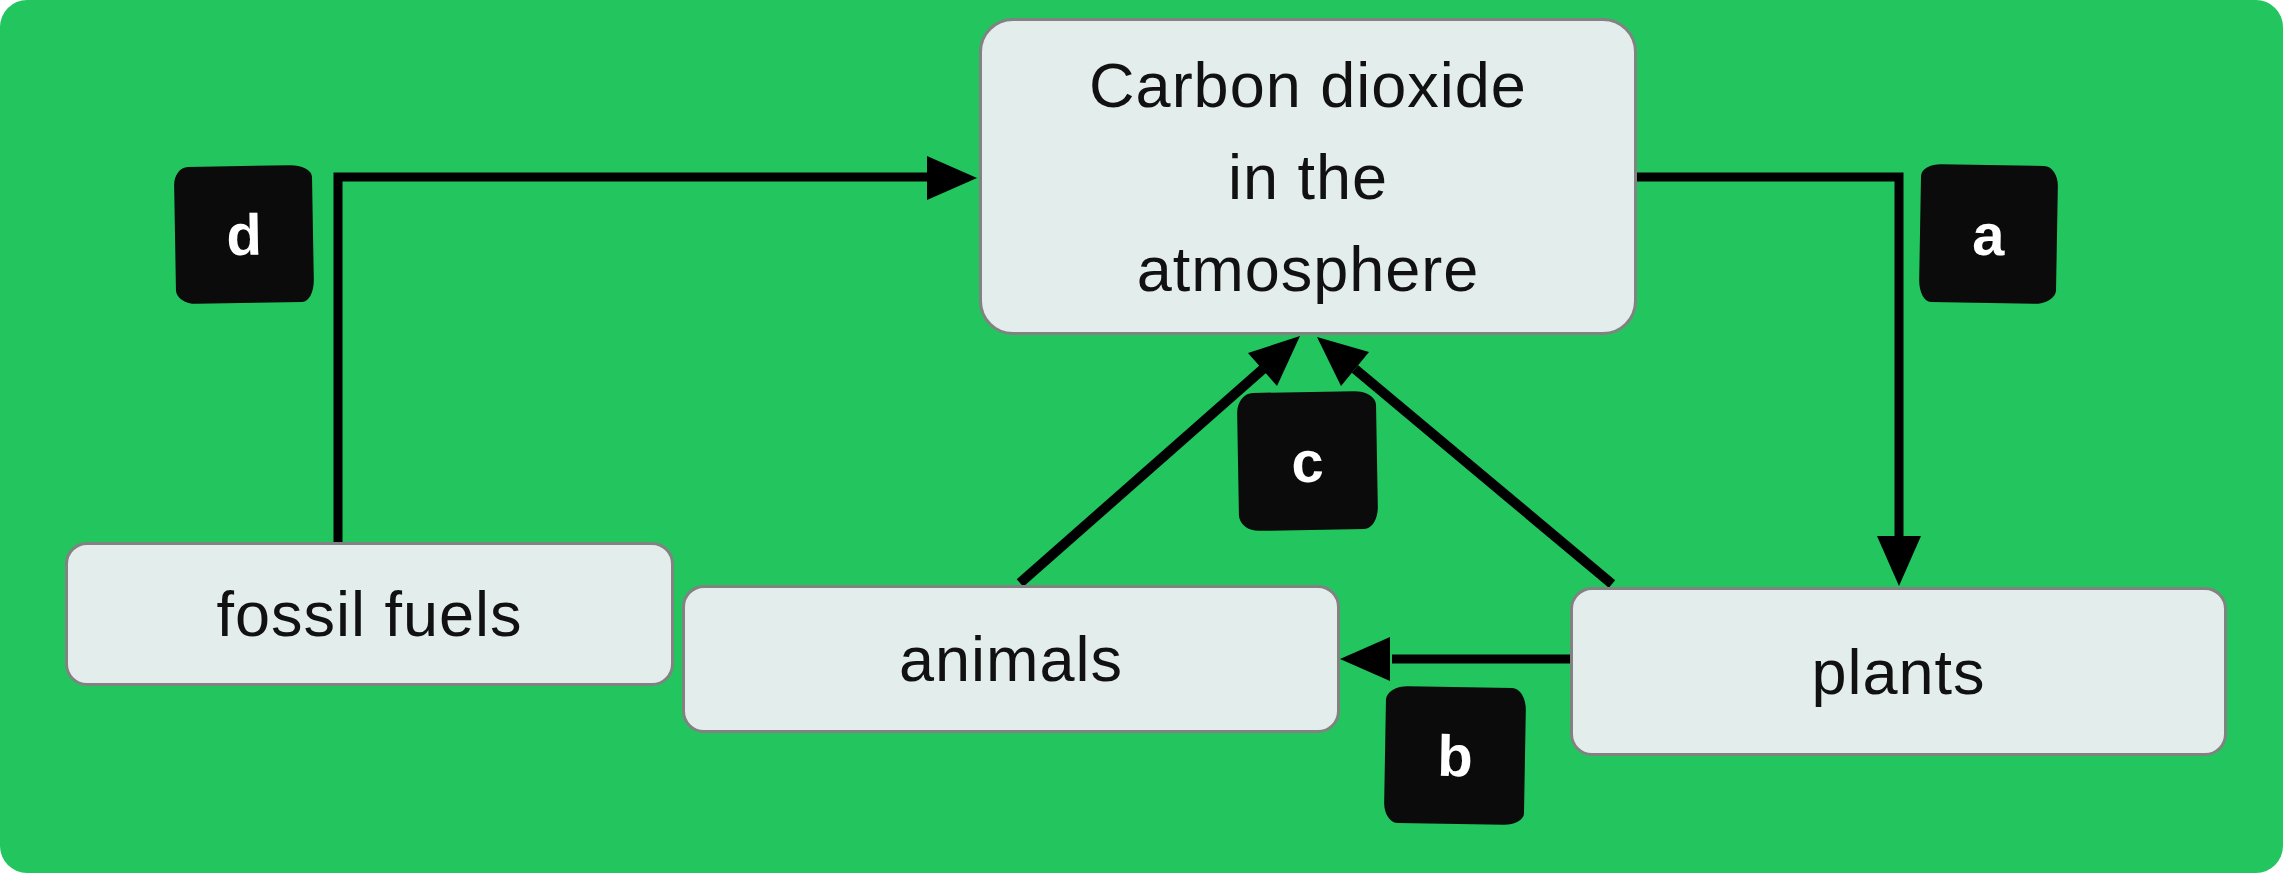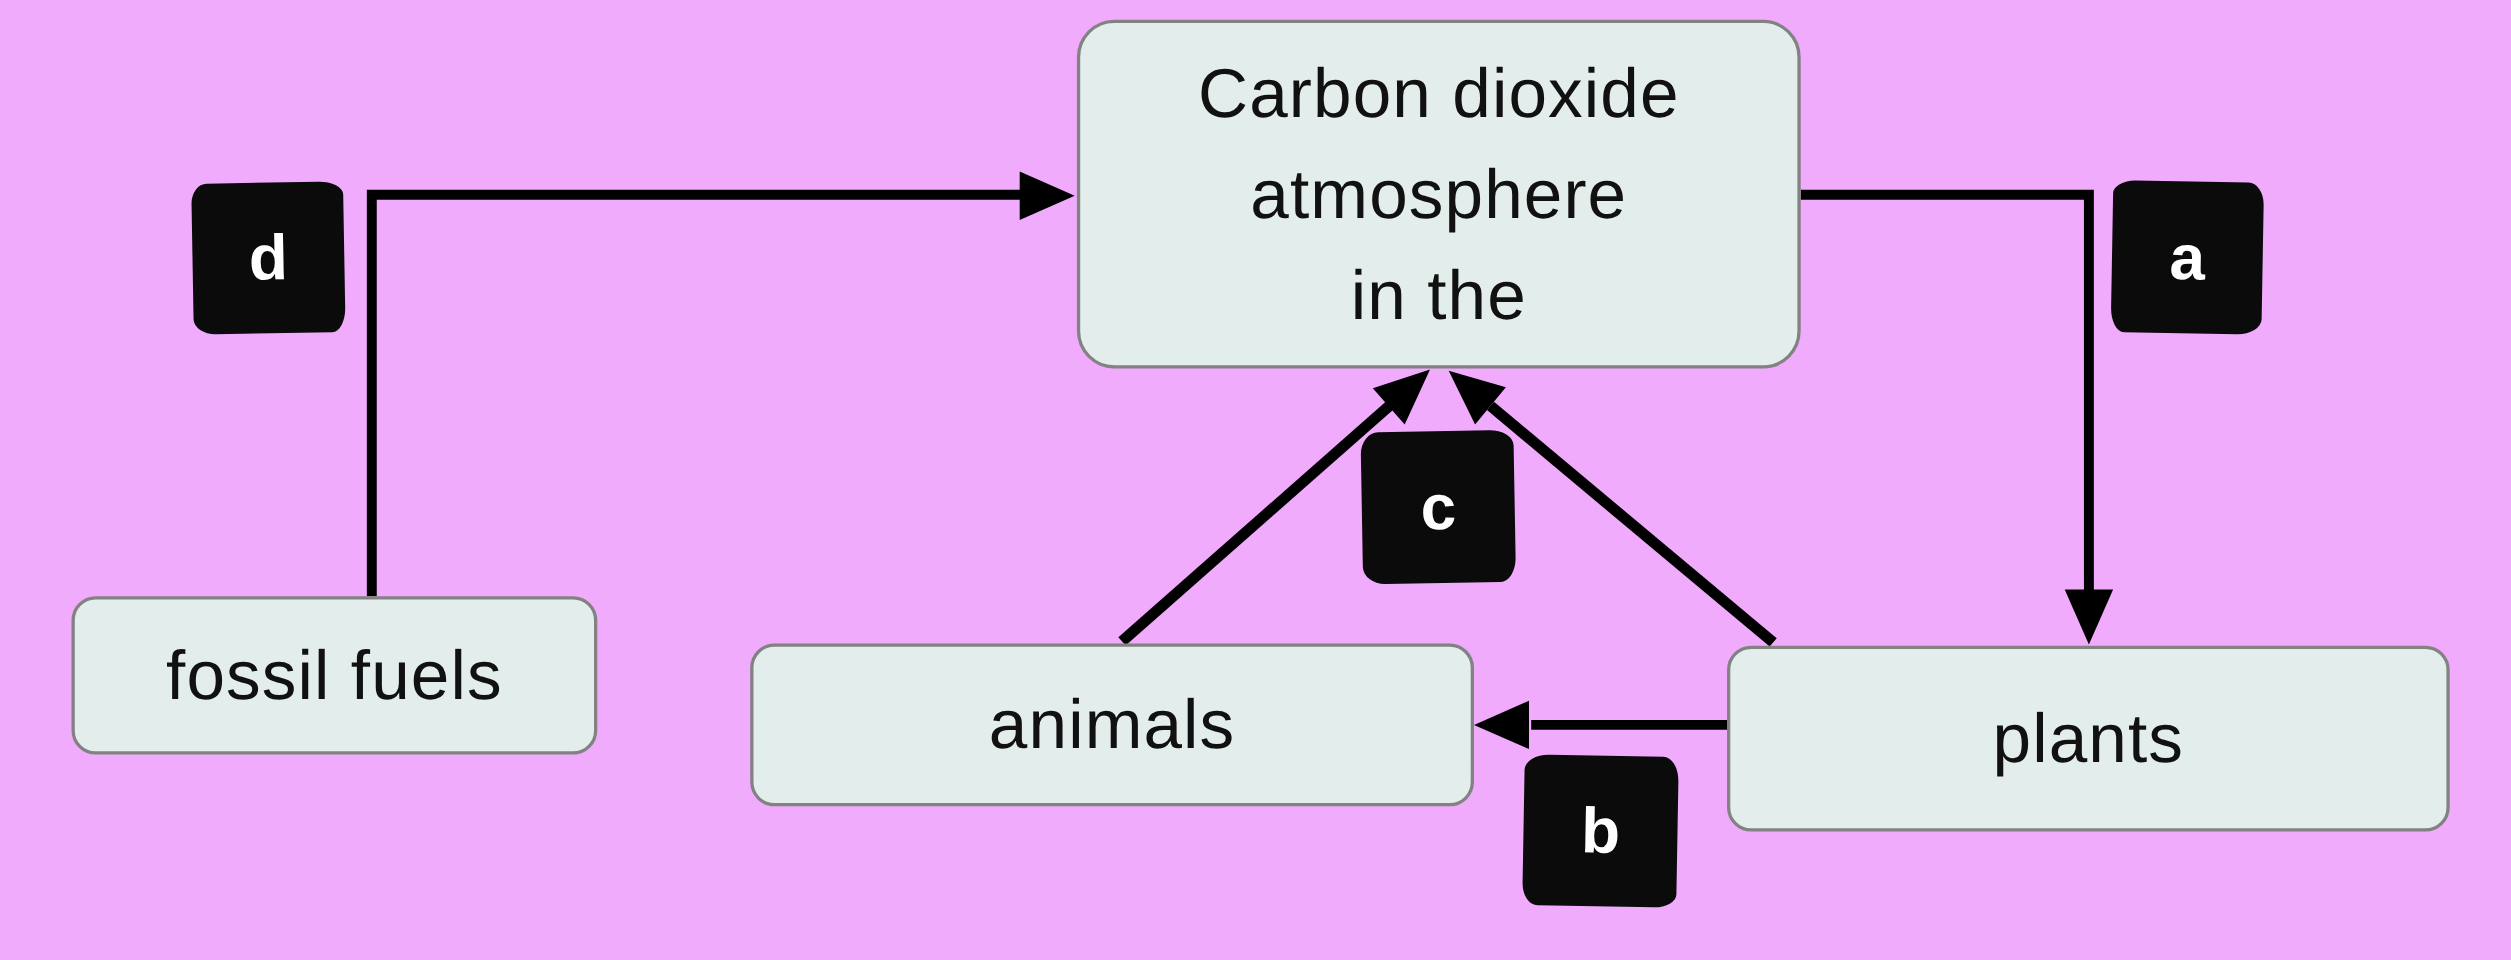--- a/index.html
+++ b/index.html
@@ -5,22 +5,23 @@
   html, body {
     margin: 0;
     padding: 0;
     background: #ffffff;
     font-family: "Liberation Sans", sans-serif;
   }
   .canvas {
     position: relative;
     width: 2283px;
     height: 873px;
-    background: #f0abfc;
+    background: #22c55e;
     overflow: hidden;
+    border-radius: 27px;
   }
   .arrow-layer {
     position: absolute;
     left: 0; top: 0;
     width: 2283px;
     height: 873px;
     display: block;
   }
   .node {
     position: absolute;
@@ -37,21 +38,21 @@
     letter-spacing: 1px;
     line-height: 92px;
   }
   .node-co2 {
     left: 979px; top: 18px;
     width: 658px; height: 317px;
     border-radius: 34px;
   }
   .node-fossil {
     left: 65px; top: 542px;
-    width: 478px; height: 144px;
+    width: 609px; height: 144px;
     border-radius: 22px;
     text-align: center;
   }
   .node-animals {
     left: 682px; top: 585px;
     width: 658px; height: 148px;
     border-radius: 22px;
   }
   .node-plants {
     left: 1570px; top: 587px;
@@ -127,22 +128,22 @@
     </g>
 
     <g>
       <polyline class="arrow-shaft" stroke-width="9" points="1570,659 1392,659"></polyline>
       <polygon class="arrow-head" points="1340,659 1390,637 1390,681"></polygon>
     </g>
   </svg>
 
   <div class="node node-co2">
     <span>Carbon dioxide</span>
+    <span>in the</span>
     <span>atmosphere</span>
-    <span>in the</span>
   </div>
 
   <div class="node node-fossil">
     <span>fossil fuels</span>
   </div>
 
   <div class="node node-animals">
     <span>animals</span>
   </div>
 

